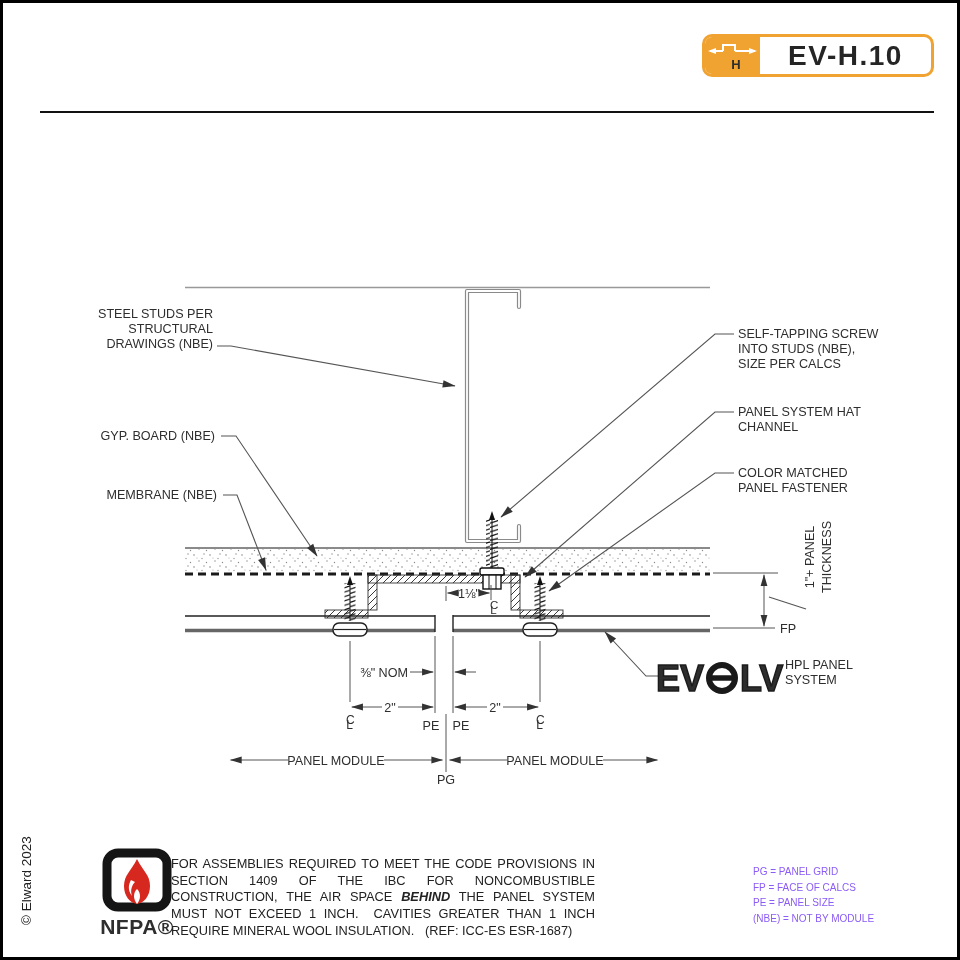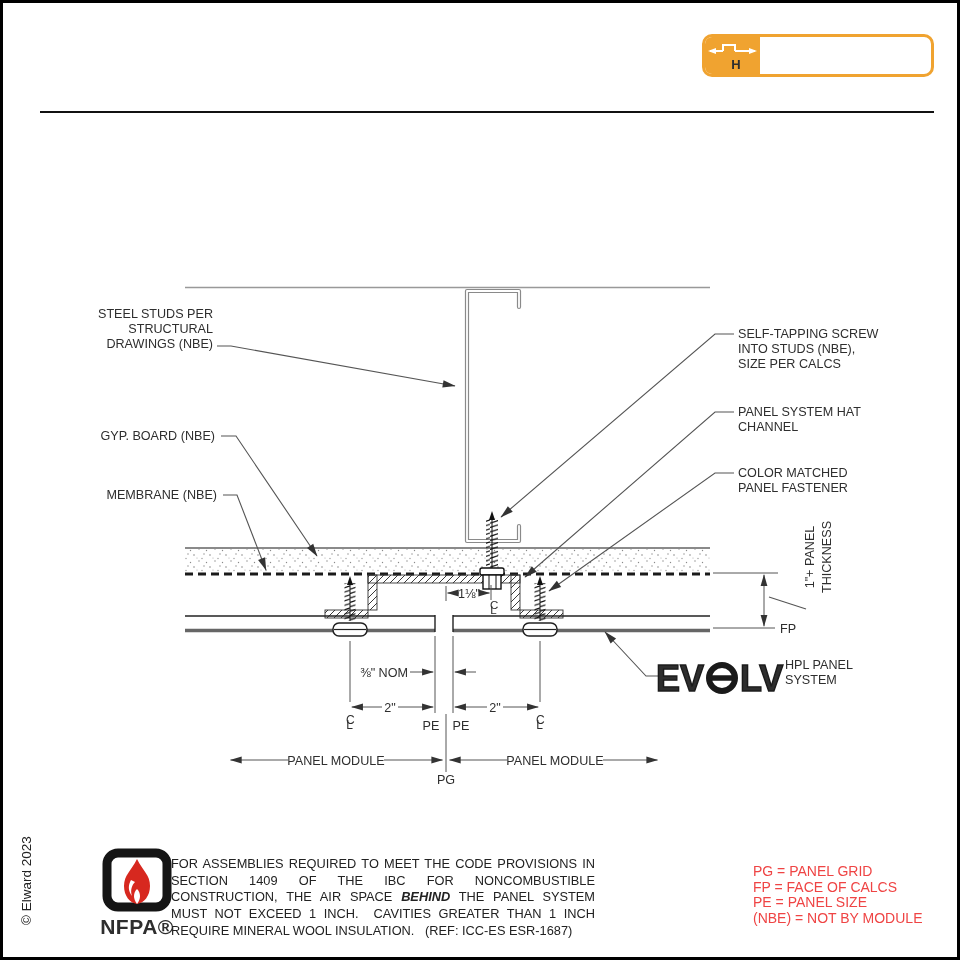--- a/index.html
+++ b/index.html
@@ -11,21 +11,21 @@
          border-radius:10px;background:#fff;display:flex;overflow:hidden;box-sizing:border-box;}
   .badge-block{width:55px;background:#F0A330;position:relative;flex:none;}
   .badge-code{flex:1;display:flex;align-items:center;justify-content:center;
               font-size:28px;font-weight:bold;letter-spacing:1.5px;color:#252525;}
   .title{position:absolute;left:42px;top:84px;font-size:19px;font-weight:bold;
          letter-spacing:.4px;color:#111;}
   .title-rule{position:absolute;left:40px;top:111px;width:894px;height:2.4px;background:#111;}
   
   .note{position:absolute;left:151px;top:856px;width:424px;font-size:12.8px;line-height:1.3;
         color:#222;text-align:justify;margin-left:20px;}
-  .legend{position:absolute;left:753px;top:864px;font-size:14px;line-height:15.6px;color:#ef4444;}
+  .legend{position:absolute;left:753px;top:864px;font-size:10px;line-height:15.6px;color:#8b5cf6;}
   .copyright{position:absolute;left:-38px;top:873px;width:128px;text-align:center;
              transform:rotate(-90deg);font-size:13.5px;color:#222;}
   .nfpa{position:absolute;left:72px;top:846px;margin-left:26px;}
   svg text{font-family:"Liberation Sans",sans-serif;fill:#2e2e2e;}
   .diagram{position:absolute;inset:0;}
 </style>
 </head>
 <body>
 
 <div class="page">
@@ -33,20 +33,21 @@
 
   <div class="badge">
     <div class="badge-block">
       <svg width="55" height="37" viewBox="0 0 55 37">
         <path d="M5,14 H18 M18,14 V8 H30 V14 M30,14 H50" stroke="#fff" stroke-width="2" fill="none"></path>
         <polygon points="11,11 11,17 3,14" fill="#fff"></polygon>
         <polygon points="44,11 44,17 52,14" fill="#fff"></polygon>
         <text x="31" y="32" text-anchor="middle" font-size="13" font-weight="bold" fill="#fff">H</text>
       </svg>
     </div>
+    <div class="badge-code">EV-H.10</div>
   </div>
 
   <div class="title-rule"></div>
 
   <svg class="diagram" width="960" height="960" viewBox="0 0 960 960">
     <defs>
       <marker id="arw" viewBox="0 0 12 8" refX="11" refY="4" markerWidth="13" markerHeight="8.5" orient="auto-start-reverse">
         <path d="M0.5,0.8 L11.5,4 L0.5,7.2 Z" fill="#333"></path>
       </marker>
       <pattern id="stip" width="16" height="12" patternUnits="userSpaceOnUse">

